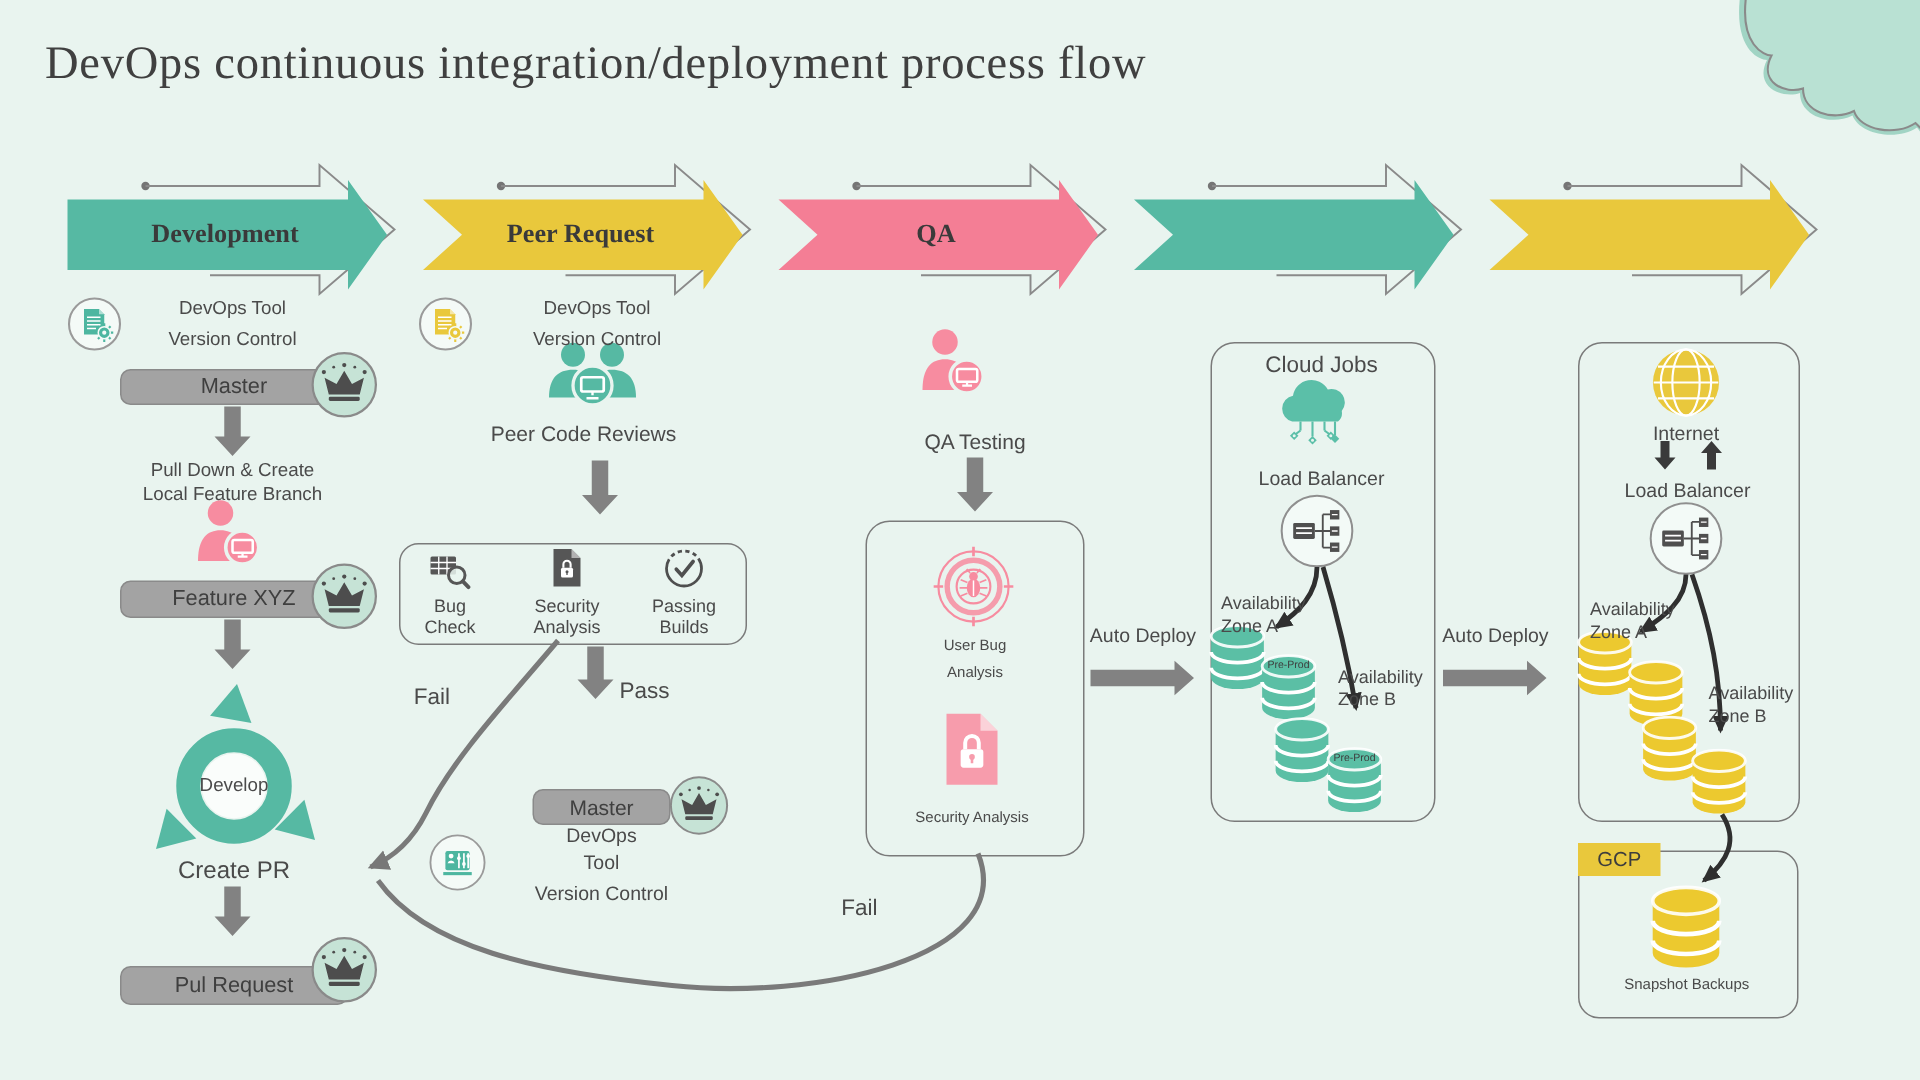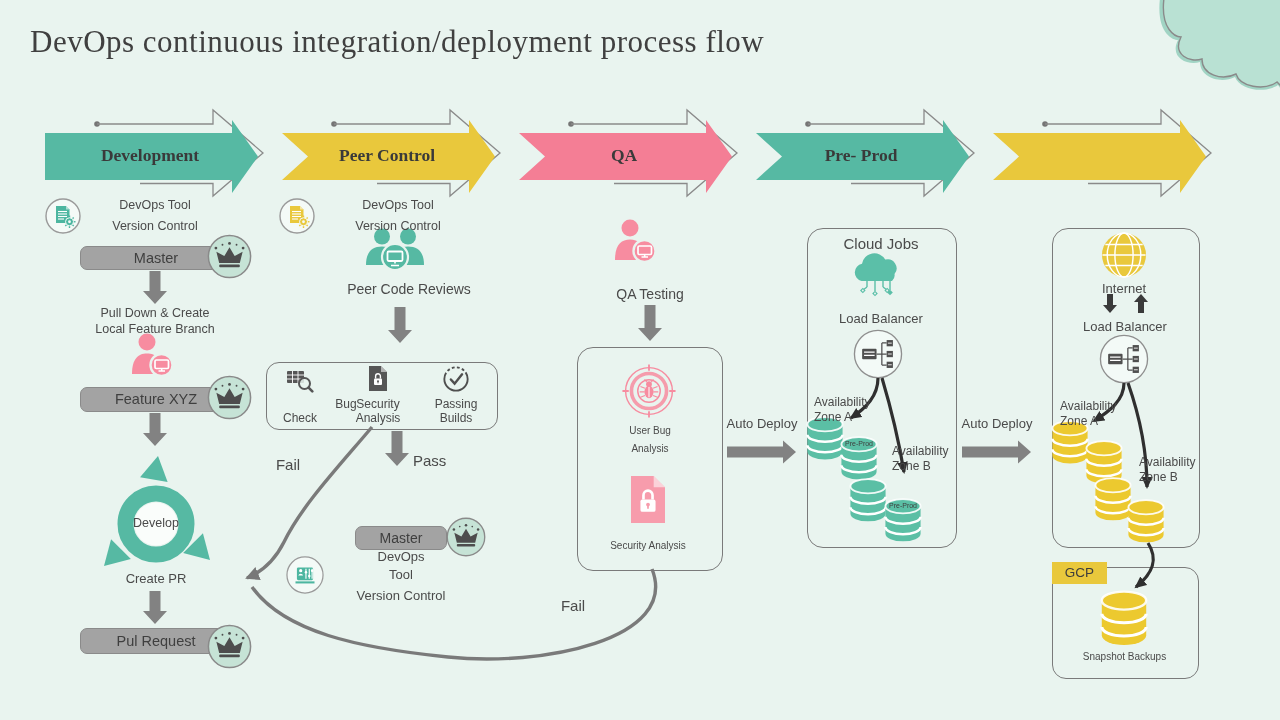--- a/index.html
+++ b/index.html
@@ -1,20 +1,20 @@
 <!DOCTYPE html>
 <html><head>
 <meta charset="utf-8">
 <style>
   html,body{margin:0;padding:0;}
   #stage{position:relative;width:1280px;height:720px;background:#e9f4ef;overflow:hidden;
          font-family:"Liberation Sans",sans-serif;color:#4a4a4a;}
   #gfx{position:absolute;left:0;top:0;z-index:1;}
   .t{position:absolute;z-index:3;font-size:12.5px;line-height:1.22;text-align:center;color:#4a4a4a;}
-  .s13{font-size:13px;} .s135{font-size:10px;} .s14{font-size:14px;} .s145{font-size:13px;}
+  .s13{font-size:13px;} .s135{font-size:10px;} .s14{font-size:14px;} .s145{font-size:16px;}
   .s15{font-size:15px;} .left{text-align:left;margin-top:16px;}
   .title{position:absolute;left:30px;top:24px;width:960px;z-index:3;text-align:left;
          font-family:"Liberation Serif",serif;font-size:31px;color:#404040;letter-spacing:0.5px;}
   .banner-label{position:absolute;z-index:3;width:186px;text-align:center;
          font-family:"Liberation Serif",serif;font-weight:bold;font-size:17.5px;color:#3a3a3a;top:145px;}
   .pill{position:absolute;z-index:2;background:#a3a3a3;border:1.4px solid #8a8a8a;border-radius:7px;
         text-align:center;font-size:14.5px;color:#3f3f3f;}
   .obox{position:absolute;z-index:0;border:1.4px solid #7a7a7a;border-radius:15px;background:transparent;}
   .badge{position:absolute;z-index:4;}
   .tag{position:absolute;z-index:4;background:#e9c83c;color:#3d3d3d;font-size:13.5px;
@@ -270,48 +270,47 @@
   <use href="#sym-db" x="1127" y="499" width="38" height="44" color="#ecc92f"></use>
   <path d="M1124,383 C1124,400 1110,411 1094,421" fill="none" stroke="#2f2f2f" stroke-width="3.2" marker-end="url(#mblack)"></path>
   <path d="M1128,383 C1141,420 1147,452 1147,487" fill="none" stroke="#2f2f2f" stroke-width="3.2" marker-end="url(#mblack)"></path>
   <path d="M1148,543 C1159,560 1152,574 1136,587" fill="none" stroke="#2f2f2f" stroke-width="3.2" marker-end="url(#mblack)"></path>
   <use href="#sym-db" x="1100" y="590" width="48" height="56" color="#ecc92f"></use>
 </svg>
 
 <div class="title">DevOps continuous integration/deployment process flow</div>
 
 <div class="banner-label" style="left:57px;">Development</div>
-<div class="banner-label" style="left:294px;">Peer Control</div>
+<div class="banner-label" style="left:294px;">Peer Request</div>
 <div class="banner-label" style="left:531px;">QA</div>
-<div class="banner-label" style="left:768px;">Pre- Prod</div>
 
 <div class="t" style="left:75px;top:198px;width:160px;">DevOps Tool</div>
 <div class="t" style="left:75px;top:219px;width:160px;">Version Control</div>
 <div class="pill" style="left:80px;top:246px;width:150px;height:22px;line-height:22px;">Master</div>
 <svg class="badge" style="left:207px;top:234px;" width="45" height="45">
       <use href="#sym-crown" width="45" height="45"></use>
     </svg>
 <div class="t" style="left:60px;top:306px;width:190px;">Pull Down &amp; Create</div>
 <div class="t" style="left:60px;top:322px;width:190px;">Local Feature Branch</div>
 <div class="pill" style="left:80px;top:387px;width:150px;height:23px;line-height:23px;">Feature XYZ</div>
 <svg class="badge" style="left:207px;top:375px;" width="45" height="45">
       <use href="#sym-crown" width="45" height="45"></use>
     </svg>
 <div class="t" style="left:116px;top:516px;width:80px;">Develop</div>
 <div class="t s145" style="left:100px;top:571px;width:112px;">Create PR</div>
-<div class="pill" style="left:80px;top:628px;width:150px;height:24px;line-height:24px;">Pul Request</div>
+<div class="pill" style="left:80px;top:644px;width:150px;height:24px;line-height:24px;">Pul Request</div>
 <svg class="badge" style="left:207px;top:624px;" width="45" height="45">
       <use href="#sym-crown" width="45" height="45"></use>
     </svg>
 
 <div class="t" style="left:318px;top:198px;width:160px;">DevOps Tool</div>
 <div class="t" style="left:318px;top:219px;width:160px;">Version Control</div>
-<div class="t s14" style="left:320px;top:281px;width:178px;">Peer Code Reviews</div>
+<div class="t s14" style="left:300px;top:281px;width:178px;">Peer Code Reviews</div>
 <div class="obox" style="left:266px;top:362px;width:230px;height:66px;border-radius:13px;"></div>
-<div class="t" style="left:268px;top:397px;width:64px;font-size:12px;margin-left:46px;">Bug</div>
+<div class="t" style="left:268px;top:397px;width:64px;font-size:12px;">Bug</div>
 <div class="t" style="left:268px;top:411px;width:64px;font-size:12px;">Check</div>
 <div class="t" style="left:346px;top:397px;width:64px;font-size:12px;text-align:center;">Security</div>
 <div class="t" style="left:346px;top:411px;width:64px;font-size:12px;">Analysis</div>
 <div class="t" style="left:424px;top:397px;width:64px;font-size:12px;">Passing</div>
 <div class="t" style="left:424px;top:411px;width:64px;font-size:12px;">Builds</div>
 <div class="t s15 left" style="left:413px;top:436px;width:60px;">Pass</div>
 <div class="t s15" style="left:262px;top:456px;width:52px;">Fail</div>
 <div class="pill" style="left:355px;top:526px;width:90px;height:22px;line-height:22px;font-size:14px;">Master</div>
 <svg class="badge" style="left:446px;top:517px;" width="40" height="40">
       <use href="#sym-crown" width="40" height="40"></use>

